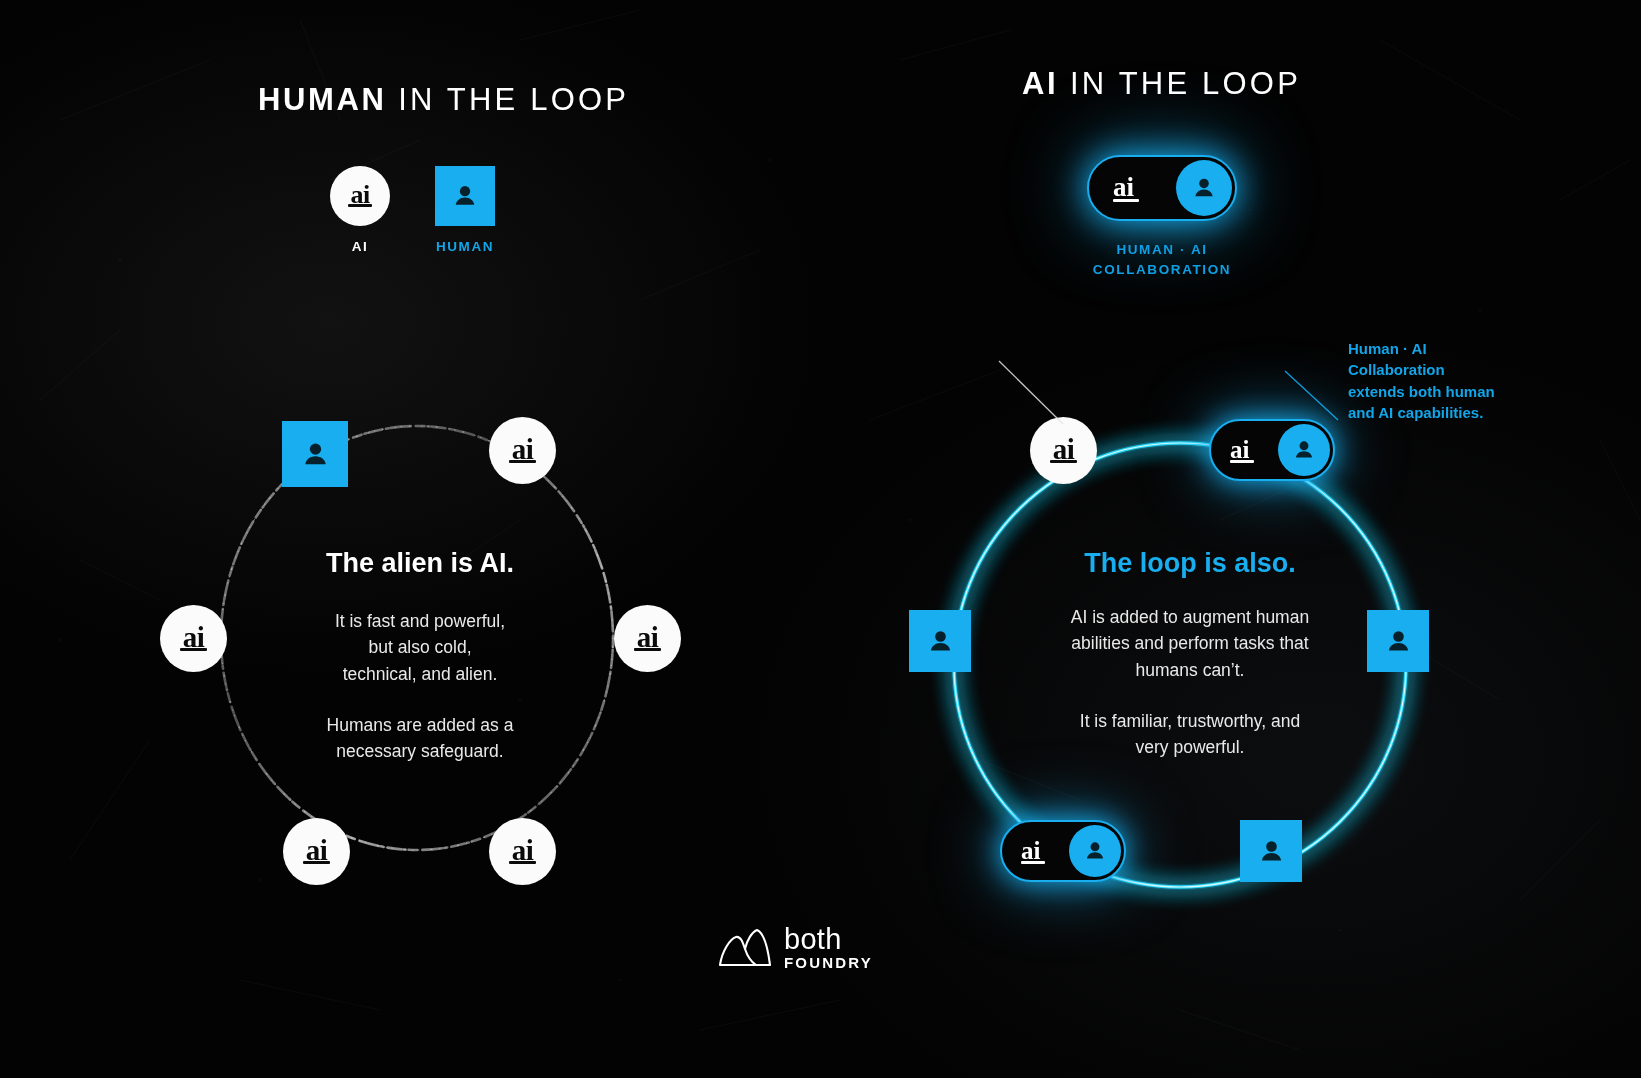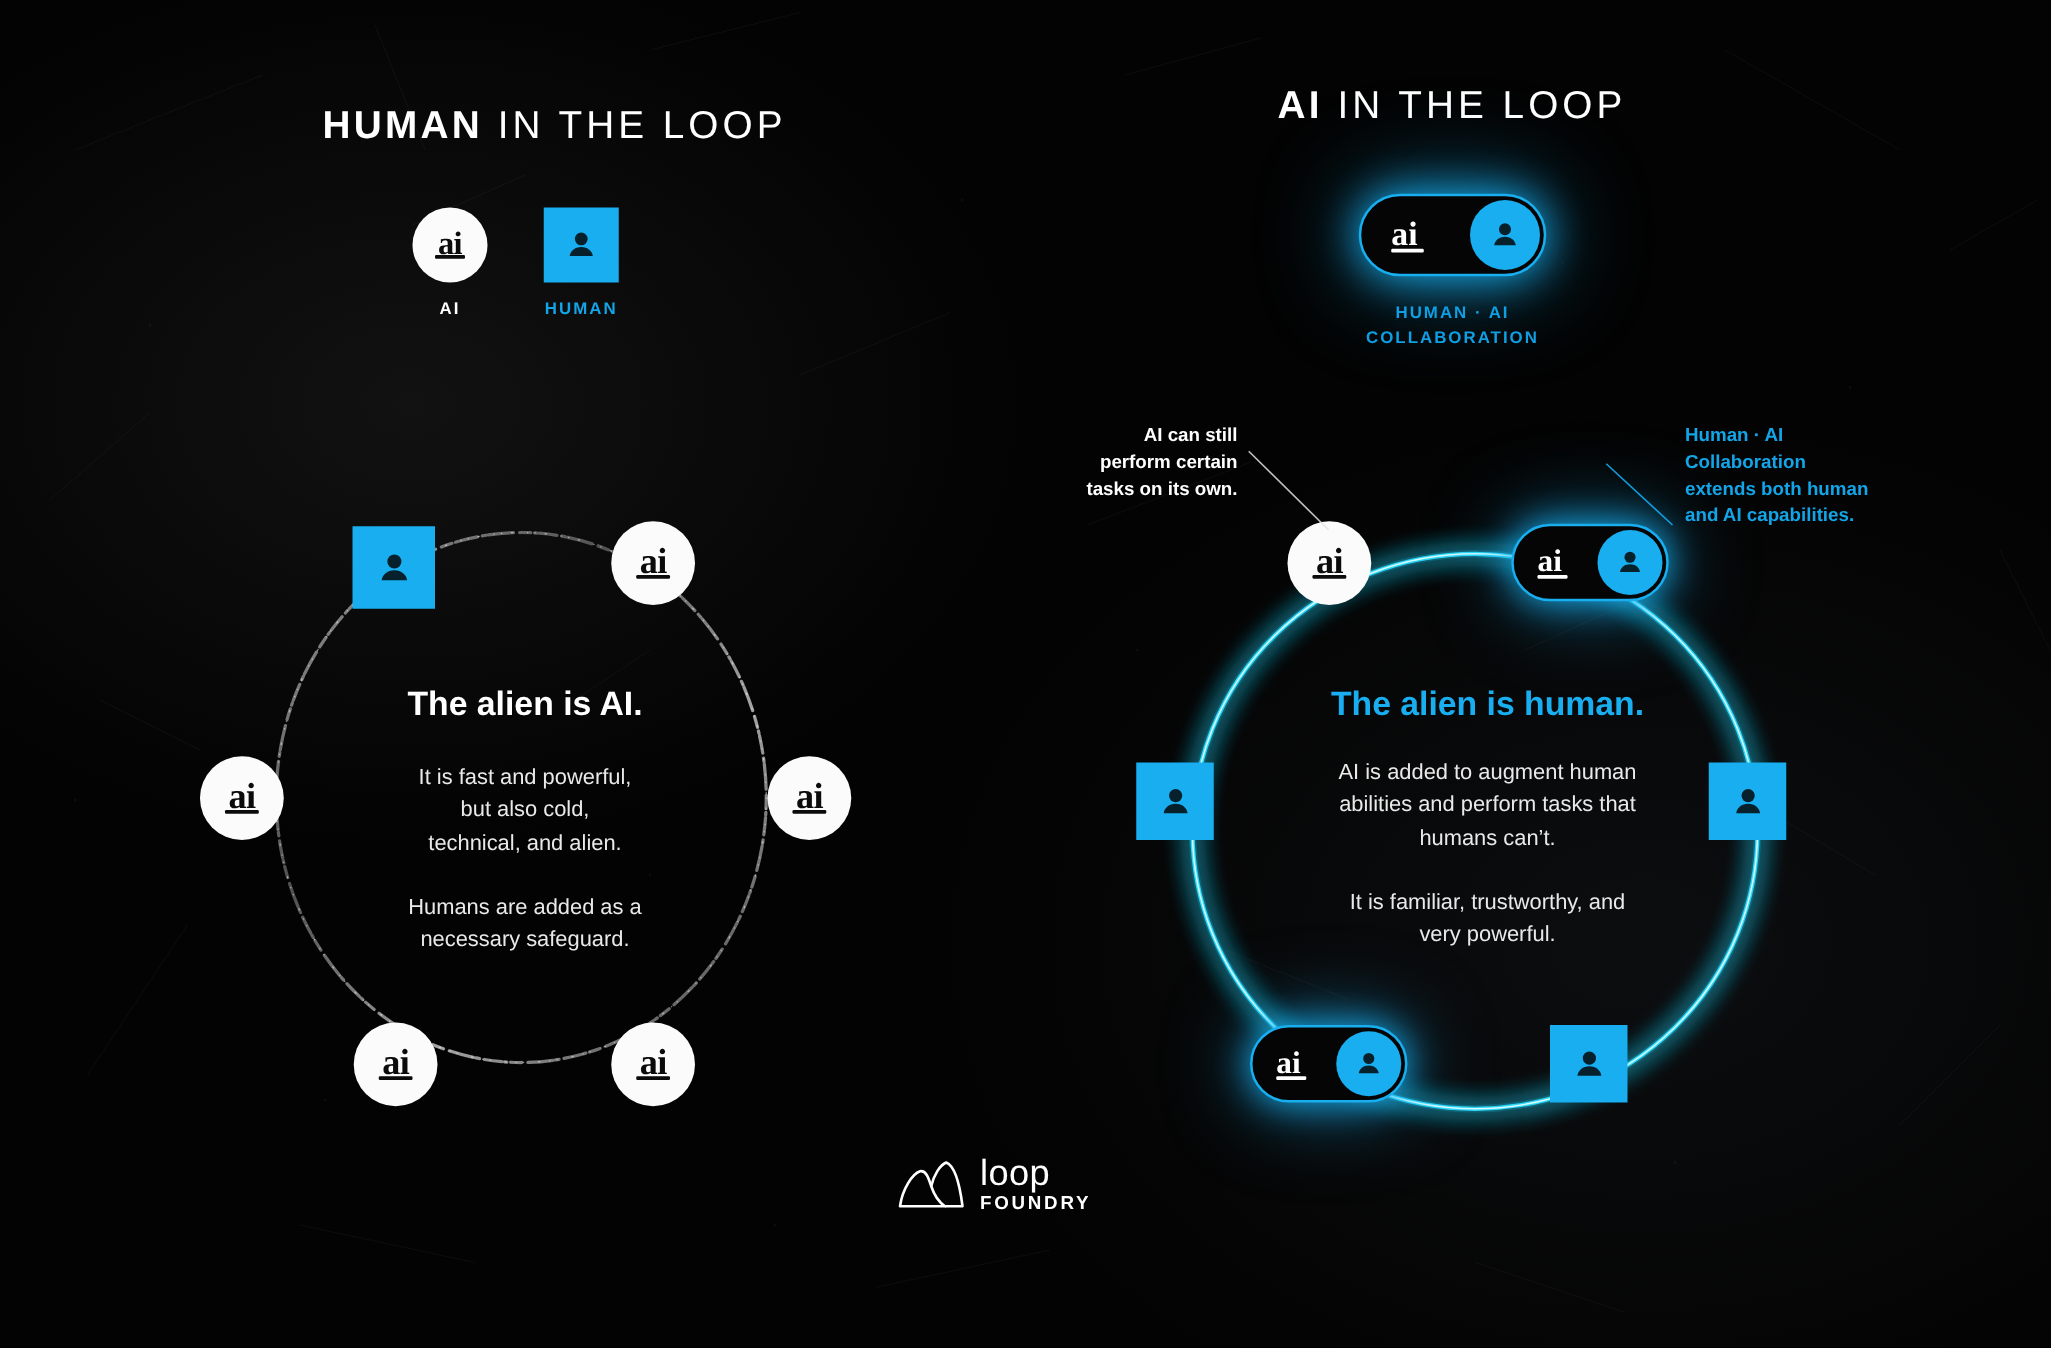--- a/index.html
+++ b/index.html
@@ -376,47 +376,44 @@
     </div>
   </div>
 
   <div class="human-square" style="left:909px; top:610px; width:62px; height:62px;">
     <svg width="31" height="31" viewBox="0 0 24 24">
       <circle cx="12" cy="8.1" r="4.1" fill="#06202c"></circle>
       <path d="M12 13.2c-4.1 0-7 2.6-7.4 5.8h14.8c-.4-3.2-3.3-5.8-7.4-5.8z" fill="#06202c"></path>
     </svg>
   </div>
 
-  <div class="loop-head blue" style="left:990px; top:548px; width:400px;">The alien is human.</div>
+  <div class="loop-head blue" style="left:990px; top:548px; width:400px;">The loop is also.</div>
   <div class="loop-body" style="left:1000px; top:604px; width:380px;">
     <p style="white-space:pre-line;">AI is added to augment human
 abilities and perform tasks that
 humans can’t.</p>
     <p style="white-space:pre-line;">It is familiar, trustworthy, and
 very powerful.</p>
   </div>
 
   <svg width="1641" height="1078" viewBox="0 0 1641 1078" style="position:absolute; left:0; top:0; pointer-events:none;">
     <line x1="999" y1="361" x2="1063" y2="424" stroke="#e3e3e3" stroke-width="1.3" opacity=".85"></line>
     <line x1="1338" y1="420" x2="1285" y2="371" stroke="#12A5E8" stroke-width="1.3" opacity=".95"></line>
   </svg>
 
-  <div class="anno white" style="left:820px; top:338px; width:170px; white-space:pre-line;">AI can still
-perform certain
-tasks on its own.</div>
 
   <div class="anno blue" style="left:1348px; top:338px; width:200px; white-space:pre-line;">Human · AI
 Collaboration
 extends both human
 and AI capabilities.</div>
 
   <div class="logo" style="left:716px; top:925px;">
     <svg width="58" height="42" viewBox="0 0 58 42">
       <path d="M4 38 C6 24, 14 12, 20 10 C25 9, 27 16, 29 22 C31 28, 34 34, 40 38 Z" fill="none" stroke="#ffffff" stroke-width="2.1" stroke-linejoin="round"></path>
       <path d="M29 22 C31 13, 36 5, 41 3 C46 5, 51 14, 54 38 L40 38" fill="none" stroke="#ffffff" stroke-width="2.1" stroke-linejoin="round"></path>
     </svg>
     <span class="logo-word">
-      <span class="logo-mind">loop</span>
+      <span class="logo-mind">both</span>
       <span class="logo-foundry">FOUNDRY</span>
     </span>
   </div>
 
 </div>
 
 </body></html>

